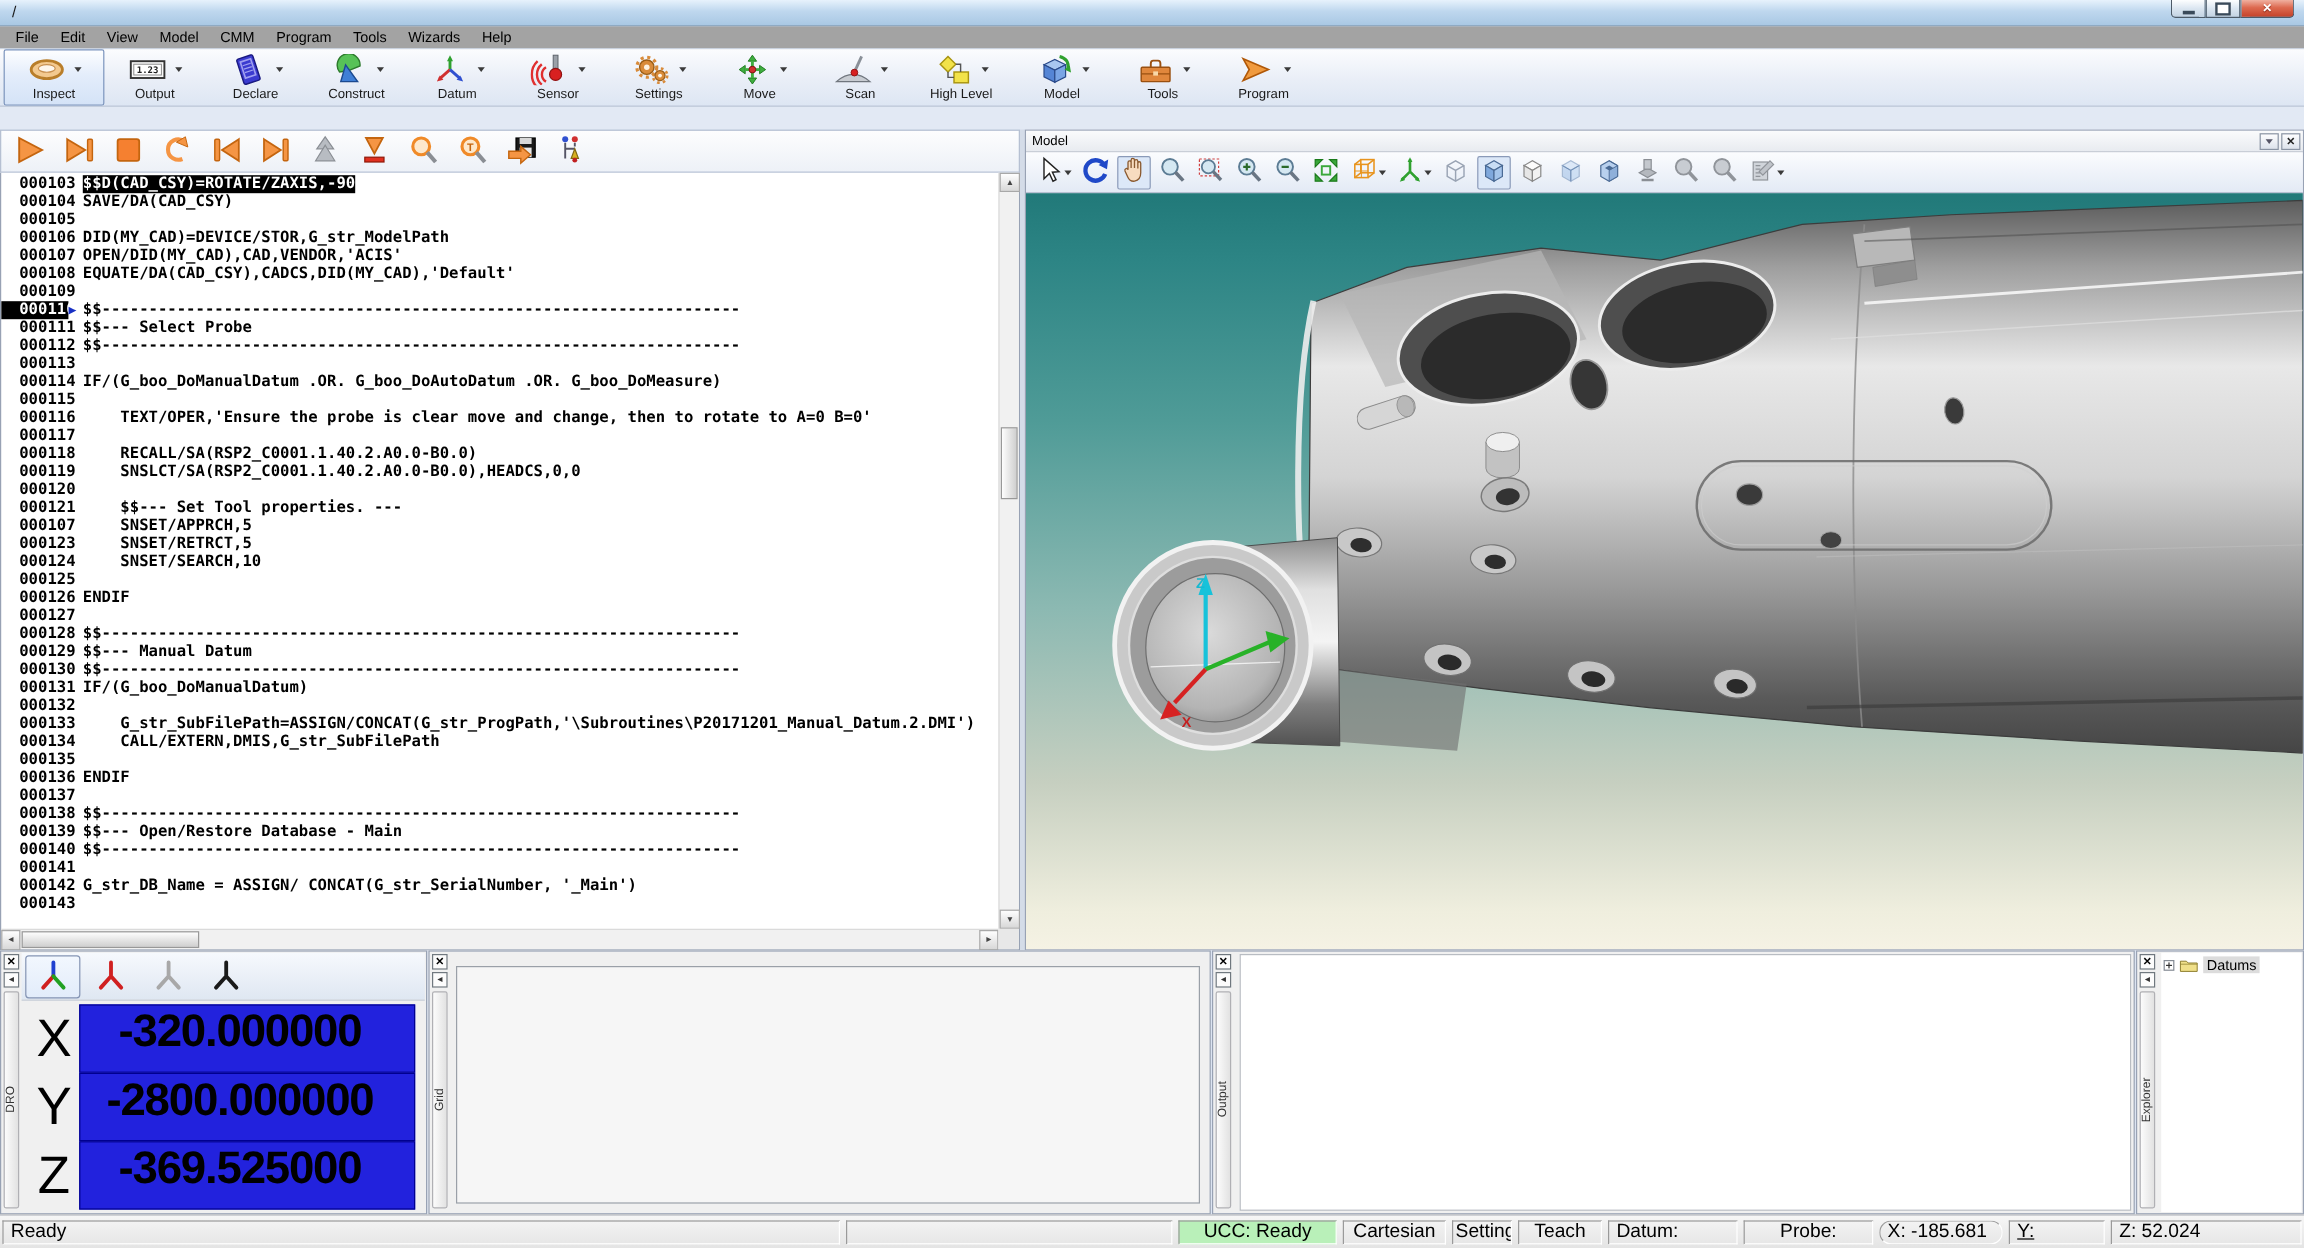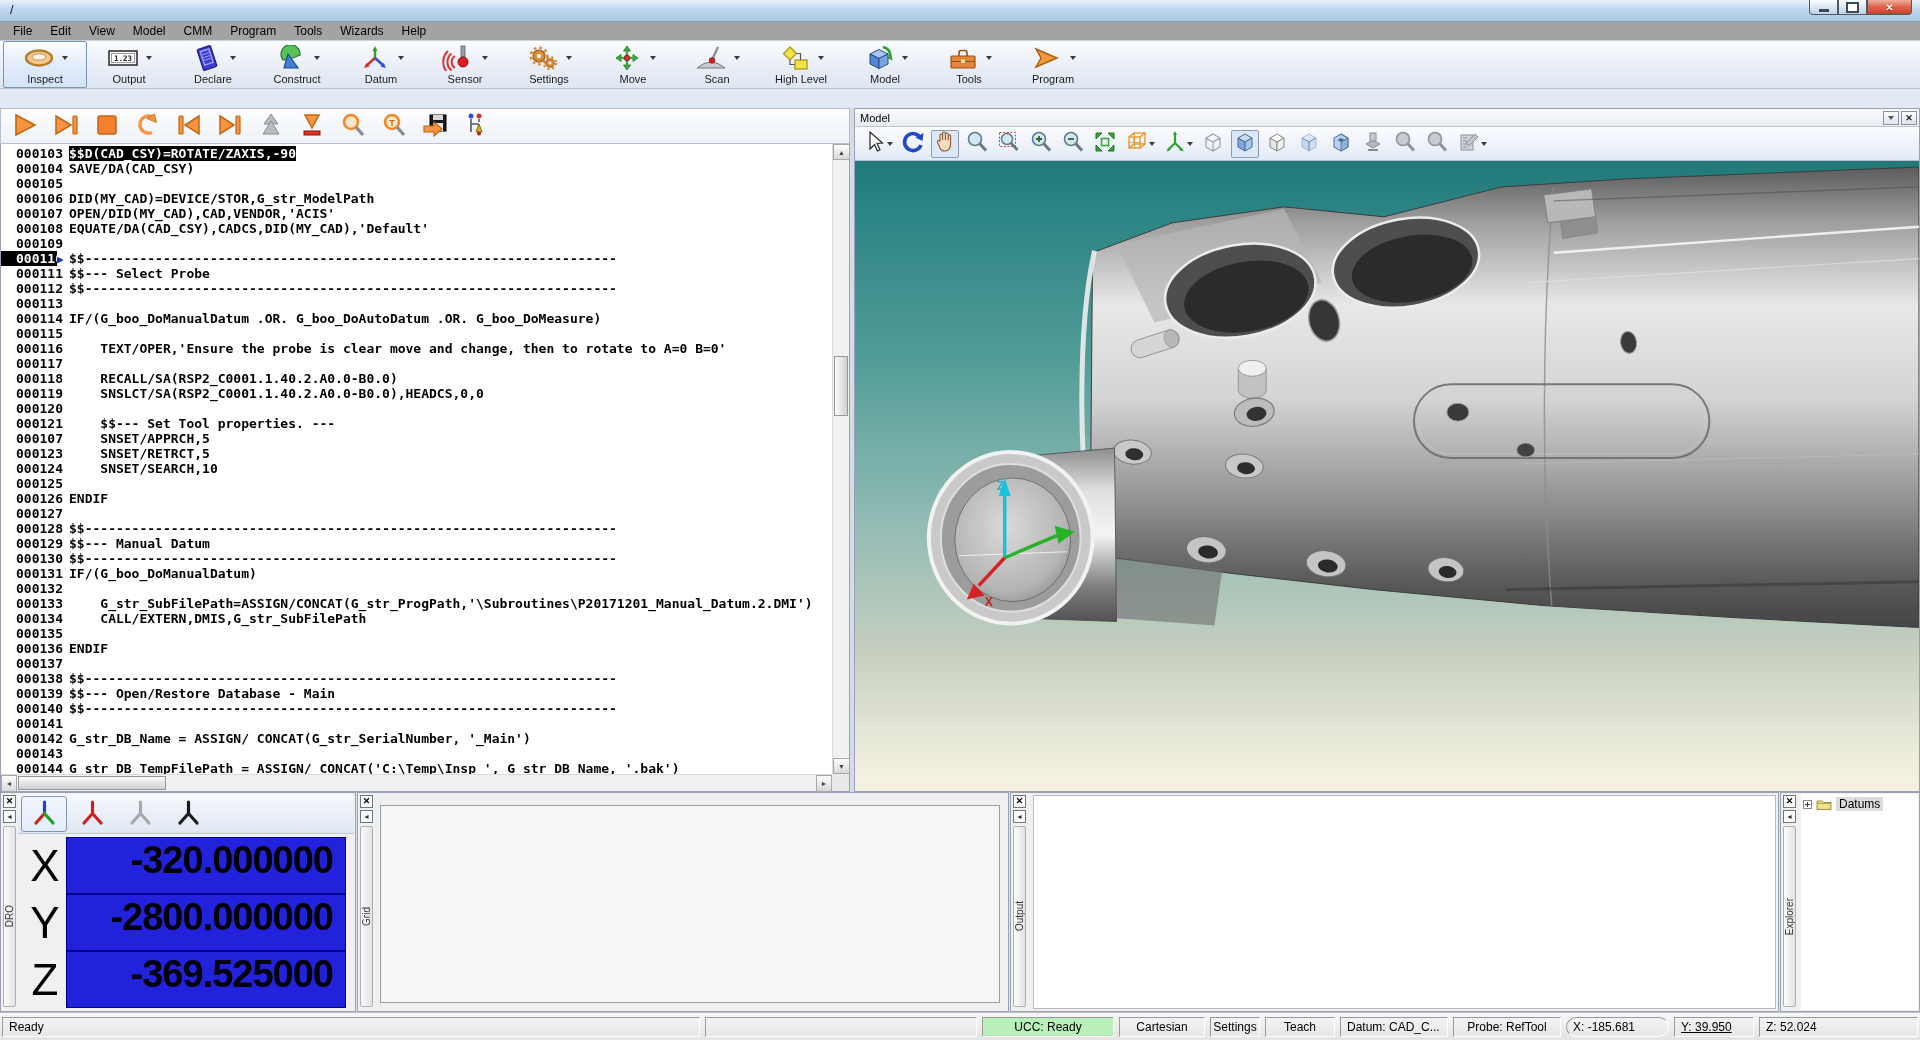--- a/index.html
+++ b/index.html
@@ -110,40 +110,40 @@
   .dro-panel { width:356px; }
   .dro-tabs { position:absolute; left:17px; right:1px; top:1px; height:40px;
     background:linear-gradient(#f6f9fd,#dfe7f2); border-bottom:1px solid #c0c8d4; display:flex; align-items:center; padding-left:3px; gap:2px; }
   .dtab { width:46px; height:36px; display:flex; align-items:center; justify-content:center; border:1px solid transparent; }
   .dtab.selected { border:1px solid #8494b4; background:linear-gradient(#f2f7fe,#e2ecfa); border-radius:3px; }
   .dtab svg { width:27px; height:27px; }
   .dro-rows { position:absolute; left:17px; right:1px; top:41px; bottom:1px; background:#f0f0f0; padding:5px 8px 0 6px; }
   .dro-row { display:flex; align-items:center; height:53px; margin-bottom:4px; }
   .dro-axis { width:42px; font-size:44px; line-height:48px; color:#000; text-align:center; }
   .dro-value { flex:1; height:57px; background:#2222dd; border:1px solid #000090; color:#000;
-    font-size:38px; font-weight:bold; line-height:45px; text-align:right; padding-right:12px; letter-spacing:-1px; }
+    font-size:38px; font-weight:bold; line-height:45px; text-align:center; padding-right:12px; letter-spacing:-1px; }
 
   
   .grid-panel { width:652px; }
   .grid-inner { position:absolute; left:22px; top:12px; right:8px; bottom:8px; background:#f6f6f6; border:1px solid #9aa0a8; }
   .output-panel { width:769px; }
   .output-inner { position:absolute; left:22px; top:2px; right:2px; bottom:2px; background:#ffffff; border:1px solid #b8bcc2; }
   .explorer-panel { flex:1; margin-right:0; }
   .explorer-inner { position:absolute; left:20px; top:1px; right:1px; bottom:1px; background:#fff; padding:3px 0 0 2px; }
   .tree-row { display:flex; align-items:center; gap:4px; font-size:12px; }
   .expand-box { width:9px; height:9px; border:1px solid #848a94; background:#fff; position:relative; }
   .expand-box::before { content:""; position:absolute; left:1px; right:1px; top:3px; height:1px; background:#333; }
   .expand-box::after { content:""; position:absolute; top:1px; bottom:1px; left:3px; width:1px; background:#333; }
   .tree-icon svg { width:16px; height:13px; display:block; }
   .tree-label { background:#dcdcdc; padding:0 3px; }
 
   
   .statusbar { position:absolute; left:0; top:1012px; width:1920px; height:28px;
     background:linear-gradient(#f6f6f6,#e4e4e4); border-top:1px solid #c0c0c0; display:flex; gap:5px; padding:4px 2px 0 2px; }
-  .seg { height:20px; border:1px solid; border-color:#9a9a9a #fff #fff #9a9a9a; font-size:12px; line-height:18px; padding:0 6px; overflow:hidden; }
+  .seg { height:20px; border:1px solid; border-color:#9a9a9a #fff #fff #9a9a9a; font-size:16px; line-height:18px; padding:0 6px; overflow:hidden; }
   .s-ready { width:698px; }
   .s-blank { width:272px; }
   .s-ucc { width:132px; }
   .s-green { background:#b9f0b9; }
   .s-center { text-align:center; }
   .s-cart { width:86px; }
   .s-set { width:50px; padding:0 2px; }
   .s-teach { width:70px; }
   .s-datum { width:108px; }
   .s-probe { width:108px; }
@@ -481,21 +481,20 @@
           <div class="crow"><span class="ln">000134</span><span class="mk"></span><span class="lt">    CALL/EXTERN,DMIS,G_str_SubFilePath</span></div>
           <div class="crow"><span class="ln">000135</span><span class="mk"></span><span class="lt"></span></div>
           <div class="crow"><span class="ln">000136</span><span class="mk"></span><span class="lt">ENDIF</span></div>
           <div class="crow"><span class="ln">000137</span><span class="mk"></span><span class="lt"></span></div>
           <div class="crow"><span class="ln">000138</span><span class="mk"></span><span class="lt">$$--------------------------------------------------------------------</span></div>
           <div class="crow"><span class="ln">000139</span><span class="mk"></span><span class="lt">$$--- Open/Restore Database - Main</span></div>
           <div class="crow"><span class="ln">000140</span><span class="mk"></span><span class="lt">$$--------------------------------------------------------------------</span></div>
           <div class="crow"><span class="ln">000141</span><span class="mk"></span><span class="lt"></span></div>
           <div class="crow"><span class="ln">000142</span><span class="mk"></span><span class="lt">G_str_DB_Name = ASSIGN/ CONCAT(G_str_SerialNumber, '_Main')</span></div>
           <div class="crow"><span class="ln">000143</span><span class="mk"></span><span class="lt"></span></div>
-          <div class="crow"><span class="ln">000144</span><span class="mk"></span><span class="lt">G_str_DB_TempFilePath = ASSIGN/ CONCAT('C:\Temp\Insp_', G_str_DB_Name, '.bak')</span></div>
         </div>
       <div class="vsb">
         <div class="sbtn up"></div>
         <div class="vthumb"></div>
         <div class="sbtn dn"></div>
       </div>
       <div class="hsb">
         <div class="sbtn lf"></div>
         <div class="hthumb"></div>
         <div class="sbtn rt"></div>

